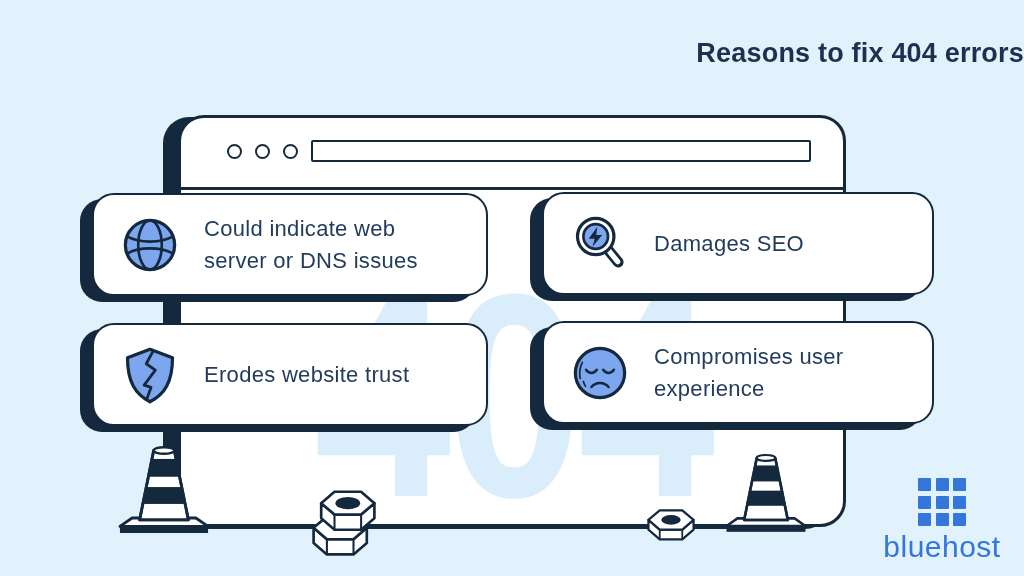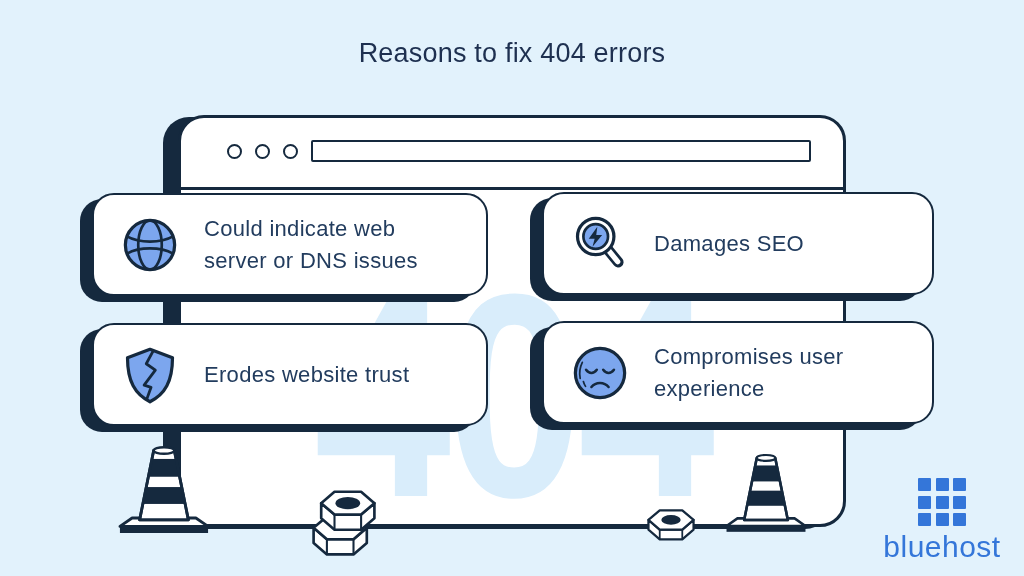--- a/index.html
+++ b/index.html
@@ -6,21 +6,21 @@
   body{
     width:1024px;height:576px;overflow:hidden;position:relative;
     background:#E2F2FC;
     font-family:"Liberation Sans","DejaVu Sans",sans-serif;
   }
   .stage{position:absolute;inset:0;}
 
   
   .title{
     position:absolute;top:38px;left:0;width:100%;
-    text-align:center;font-size:27px;font-weight:normal;color:#1E3050;
+    text-align:right;font-size:27px;font-weight:bold;color:#1E3050;
     letter-spacing:0.2px;margin:0;
   }
 
   
   .window{
     position:absolute;left:178px;top:115px;width:662px;height:406px;
     background:#FFFFFF;border:3px solid #15293E;border-radius:26px;
     box-shadow:-15px 2px 0 #15293E;
     z-index:1;
   }

